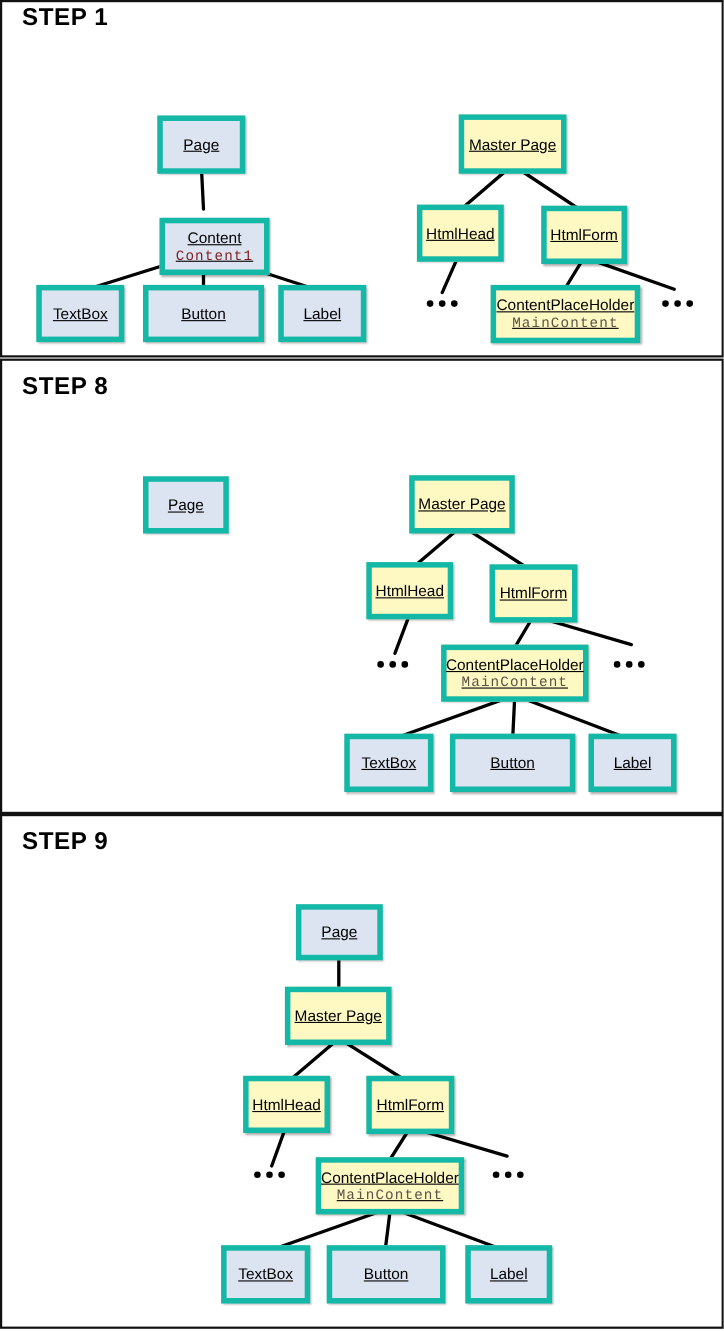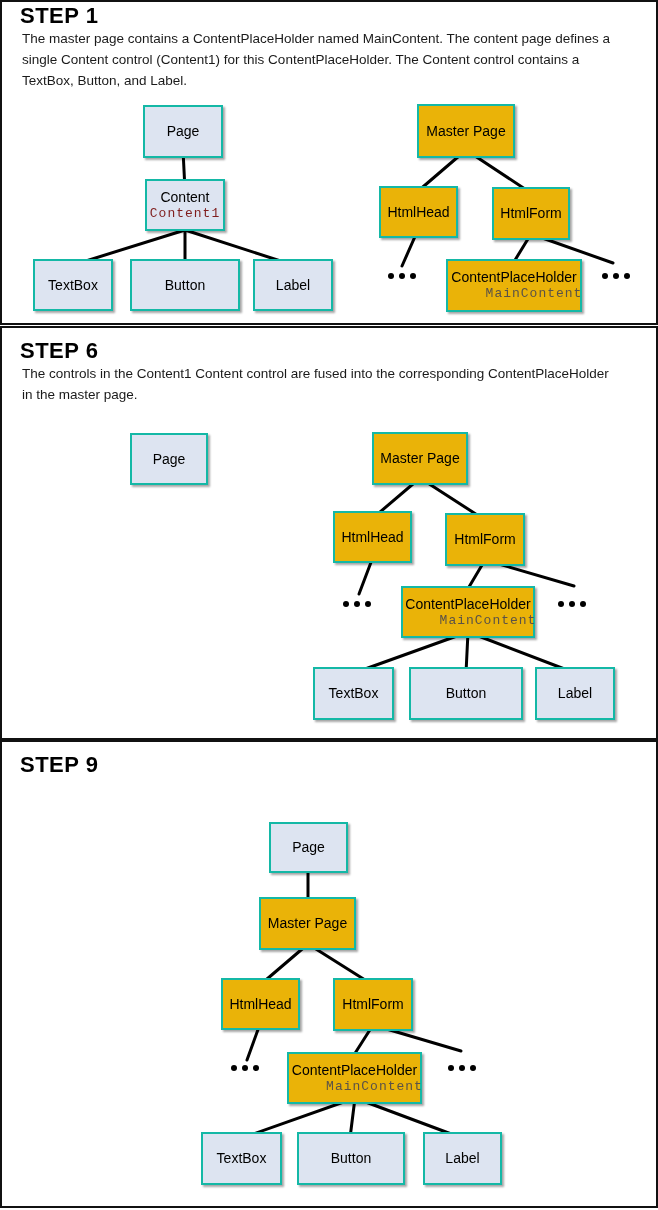--- a/index.html
+++ b/index.html
@@ -6,28 +6,28 @@
   body{width:658px;height:1210px;position:relative;font-family:"Liberation Sans",sans-serif;}
   .stage{position:absolute;left:0;top:0;width:658px;height:1210px;}
   .panel{position:absolute;left:0;width:658px;border:2px solid #111;background:#fff;box-sizing:border-box;z-index:0;}
   #panel1{top:0;height:325px;}
   #panel2{top:326px;height:414px;}
   #panel3{top:740px;height:468px;}
   .heading{position:absolute;left:20px;font-size:22px;font-weight:bold;color:#000;z-index:2;letter-spacing:0.5px;}
   .desc{position:absolute;left:22px;width:616px;font-size:13.5px;line-height:21px;color:#1a1a1a;white-space:pre-line;z-index:2;}
   svg.wires{position:absolute;left:0;top:0;z-index:1;}
   .node{position:absolute;display:flex;flex-direction:column;align-items:center;justify-content:center;
-        box-sizing:border-box;border:2px solid #14b8a6;box-shadow:1.5px 1.5px 2px rgba(0,0,0,0.35);
-        z-index:2;text-align:center;}
+        box-sizing:border-box;border:5px solid #14b8a6;box-shadow:1.5px 1.5px 2px rgba(0,0,0,0.35);
+        z-index:2;text-align:center;text-decoration:underline;}
   .node .lbl{font-size:14px;color:#000;line-height:17px;}
   .node .sub{font-family:"Liberation Mono",monospace;font-size:13px;letter-spacing:1px;line-height:16px;}
   .node.blue{background:#dde4f1;}
-  .node.orange{background:#eab308;}
+  .node.orange{background:#fef9c3;}
   .node.blue .sub{color:#7f1d1d;}
-  .node.orange .sub{color:#5a5248;padding-left:40px;}
+  .node.orange .sub{color:#5a5248;}
   .dots{position:absolute;display:flex;gap:5px;z-index:2;}
   .dot{width:6px;height:6px;background:#000;border-radius:50%;}
 </style>
 </head>
 <body>
 
 <div class="stage">
 
   <div class="panel" id="panel1"></div>
   <div class="panel" id="panel2"></div>
@@ -60,28 +60,25 @@
     <line x1="308" y1="944" x2="373" y2="985"></line>
     <line x1="260" y1="1024" x2="247" y2="1060"></line>
     <line x1="373" y1="1025" x2="352" y2="1058"></line>
     <line x1="373" y1="1025" x2="461" y2="1051"></line>
     <line x1="355" y1="1098" x2="242" y2="1138"></line>
     <line x1="355" y1="1098" x2="350" y2="1138"></line>
     <line x1="355" y1="1098" x2="462" y2="1138"></line>
   </svg>
 
   <div class="heading" style="top:3px">STEP 1</div>
-  <div class="desc" style="top:28px">The master page contains a ContentPlaceHolder named MainContent. The content page defines a
-single Content control (Content1) for this ContentPlaceHolder. The Content control contains a
-TextBox, Button, and Label.</div>
 
   <div class="node blue" style="left:143px;top:105px;width:80px;height:53px">
     <span class="lbl">Page</span>
   </div>
-  <div class="node blue" style="left:145px;top:179px;width:80px;height:52px">
+  <div class="node blue" style="left:145px;top:198px;width:100px;height:52px">
     <span class="lbl">Content</span>
     <span class="sub">Content1</span>
   </div>
   <div class="node blue" style="left:33px;top:259px;width:80px;height:52px">
     <span class="lbl">TextBox</span>
   </div>
   <div class="node blue" style="left:130px;top:259px;width:110px;height:52px">
     <span class="lbl">Button</span>
   </div>
   <div class="node blue" style="left:253px;top:259px;width:80px;height:52px">
@@ -104,23 +101,21 @@
     <i class="dot"></i>
       <i class="dot"></i>
       <i class="dot"></i>
   </div>
   <div class="dots" style="left:602px;top:273px">
     <i class="dot"></i>
       <i class="dot"></i>
       <i class="dot"></i>
   </div>
 
-  <div class="heading" style="top:338px">STEP 6</div>
-  <div class="desc" style="top:363px">The controls in the Content1 Content control are fused into the corresponding ContentPlaceHolder
-in the master page.</div>
+  <div class="heading" style="top:338px">STEP 8</div>
 
   <div class="node blue" style="left:130px;top:433px;width:78px;height:52px">
     <span class="lbl">Page</span>
   </div>
   <div class="node orange" style="left:372px;top:432px;width:96px;height:53px">
     <span class="lbl">Master Page</span>
   </div>
   <div class="node orange" style="left:333px;top:511px;width:79px;height:52px">
     <span class="lbl">HtmlHead</span>
   </div>

